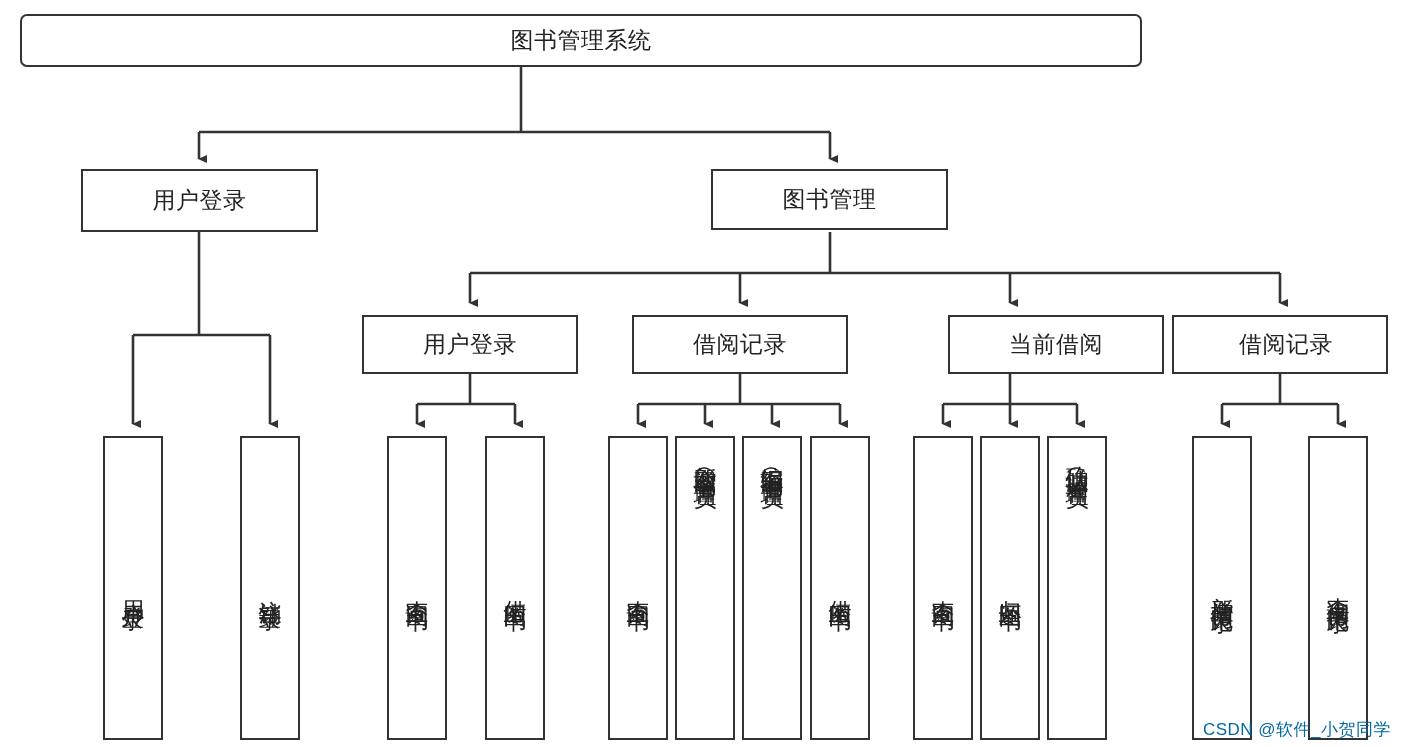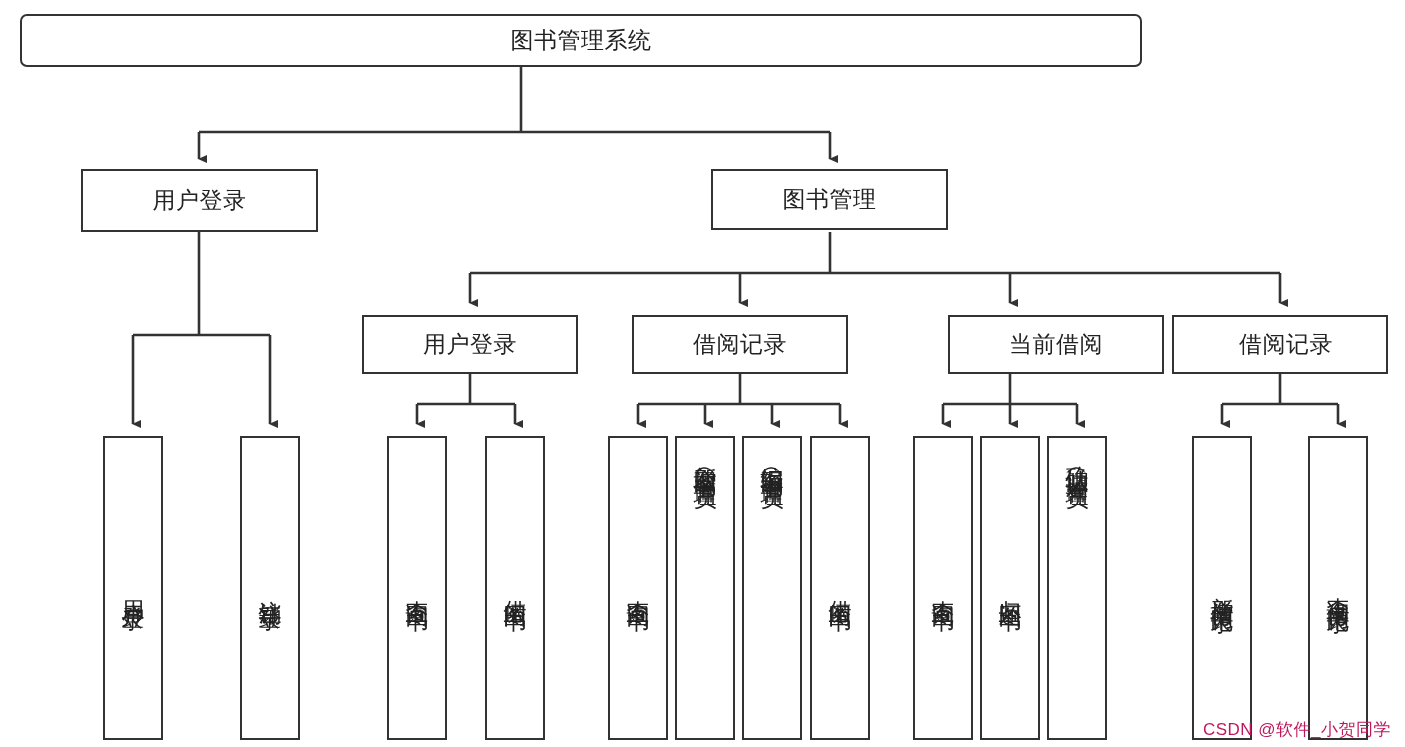--- a/index.html
+++ b/index.html
@@ -60,21 +60,21 @@
   }
   .node-v.center-text {
     align-items: center;
     padding-top: 0;
   }
   #watermark {
     position: absolute;
     right: 14px;
     bottom: 6px;
     font-size: 17px;
-    color: #be185d;
+    color: #0369a1;
     letter-spacing: 0.5px;
     z-index: 5;
     white-space: nowrap;
   }
 </style>
 </head>
 <body>
 
 <div id="diagram-root">
 

